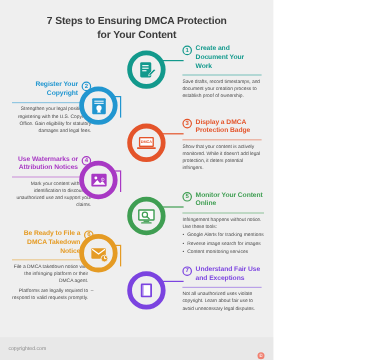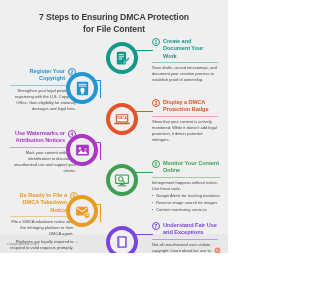--- a/index.html
+++ b/index.html
@@ -3,21 +3,21 @@
 <meta charset="utf-8">
 <style>
   * { box-sizing: border-box; margin: 0; padding: 0; }
   html, body {
     width: 228px; height: 300px;
     font-family: "Liberation Sans", sans-serif;
     background: #ffffff;
   }
   #page {
     position: relative;
-    width: 228px; height: 253px;
+    width: 228px; height: 300px;
     background: #efefef;
     overflow: hidden;
   }
 
   
   .title {
     position: absolute;
     top: 12px; left: 0; right: 0;
     text-align: center;
     font-size: 8.6px;
@@ -150,21 +150,21 @@
   }
   .footer-mark { width: 7px; height: 7px; }
 </style>
 </head>
 <body>
 
 <div id="page">
 
   <div class="title">
     <div>7 Steps to Ensuring DMCA Protection</div>
-    <div>for File Content</div>
+    <div>for Your Content</div>
   </div>
 
   <div class="elbow" style="left:131px; top:44px; width:22px; height:24px; color:#12998c;">
     <div class="v" style="left:0; top:6px; height:18px;"></div>
     <div class="h" style="left:0; top:6px; width:22px;"></div>
   </div>
 
   <div class="elbow" style="left:76px; top:72px; width:24px; height:26px; color:#2196d0;">
     <div class="v" style="left:24px; top:8px; height:18px;"></div>
     <div class="h" style="left:0; top:8px; width:24px;"></div>

